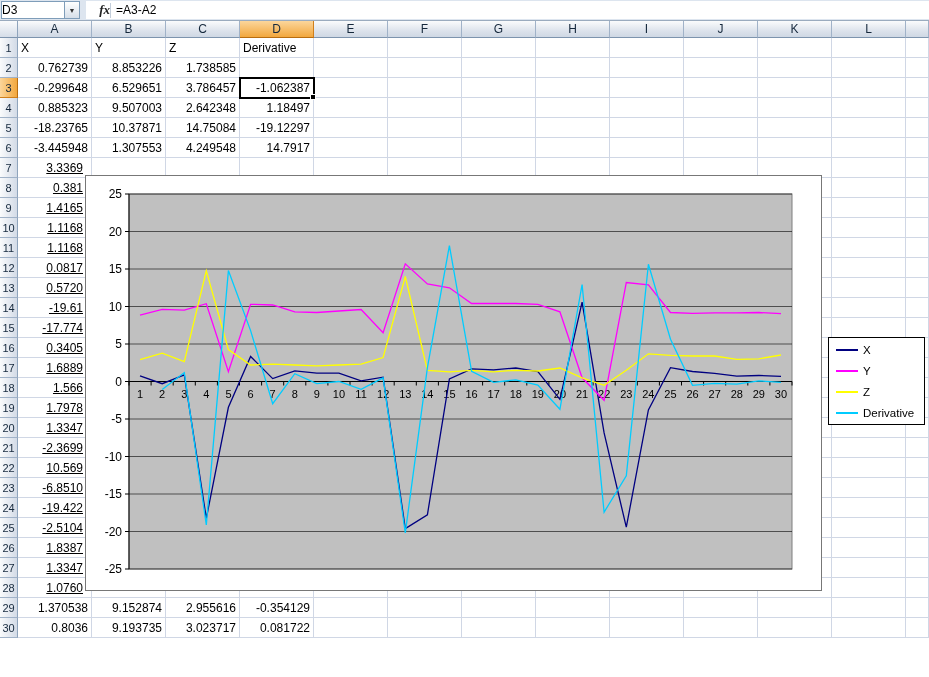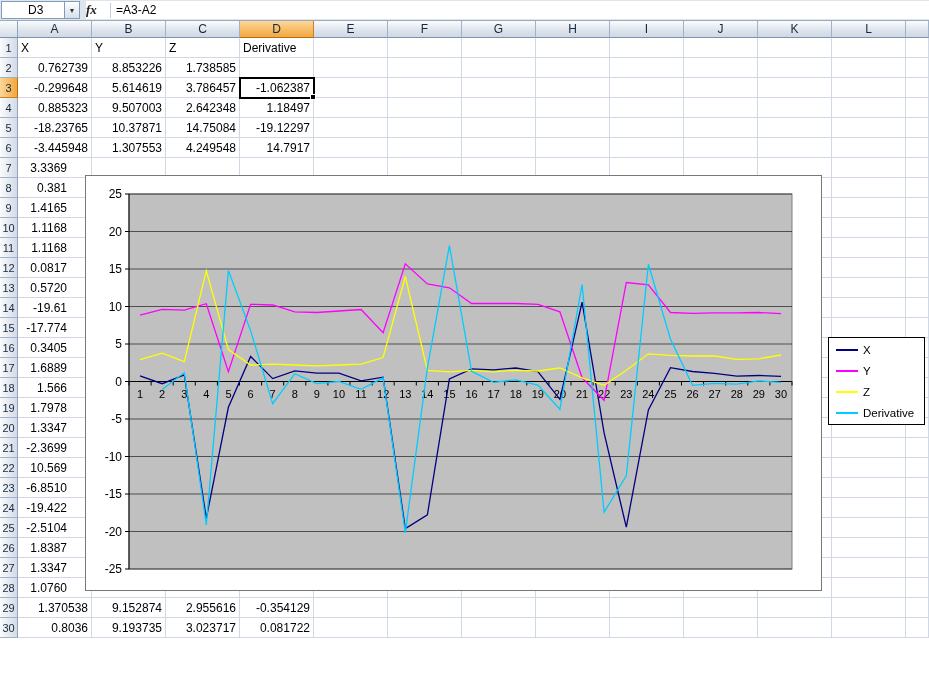--- a/index.html
+++ b/index.html
@@ -13,34 +13,33 @@
   }
   
   .formula-bar {
     position: absolute; top: 0; left: 0; right: 0; height: 21px;
     background: #dde5ef; border-bottom: 1px solid #9aabbe;
     display: flex; align-items: stretch;
   }
   .name-box {
     width: 64px; margin: 1px 0 1px 1px; background: #fff;
     border: 1px solid #7f9db9; display: flex; align-items: center;
-    padding-left: 26px;
   }
   .name-drop {
     width: 15px; margin: 1px 0; background: linear-gradient(#ffffff,#d7dfe9);
     border: 1px solid #7f9db9; border-left: none;
     display: flex; align-items: center; justify-content: center;
   }
   .name-drop .chev { font-size: 7px; color: #333; line-height: 1; }
   .fb-white {
     flex: 1; margin: 1px 0; background: #fff; border-left: 6px solid #dde5ef;
     display: flex; align-items: center;
   }
   .fx-btn {
-    width: 24px; text-align: left;
+    width: 24px; text-align: right;
     font-family: "Liberation Serif", serif; font-style: italic; font-weight: bold;
     font-size: 13px; color: #222; cursor: default;
   }
   .fb-sep { width: 1px; height: 15px; background: #c3cedb; margin-right: 5px; }
   .formula-text { flex: 1; white-space: nowrap; }
   
   #sheet {
     position: absolute; top: 21px; left: 0; width: 929px; height: 656px;
     overflow: hidden; background: #fff; z-index: 1;
   }
@@ -75,21 +74,21 @@
     border-bottom: 1px solid #cf7f1c; border-right: 1px solid #b86d10;
   }
   .cell {
     width: 74px; flex: 0 0 74px;
     border-right: 1px solid #d0d7e5; border-bottom: 1px solid #d0d7e5;
     display: flex; align-items: center; padding: 0 3px;
     white-space: nowrap; overflow: hidden;
   }
   .cell.ar { justify-content: flex-end; }
   .cell.al { justify-content: flex-start; }
-  .cell.cut { padding-right: 24px; }
+  .cell.cut { padding-right: 8px; text-decoration: underline; }
   .sel-box {
     position: absolute; width: 76px; height: 22px;
     border: 2px solid #000; z-index: 4; pointer-events: none;
   }
   .sel-box::after {
     content: ''; position: absolute; right: -3px; bottom: -3px;
     width: 4px; height: 4px; background: #000; border: 1px solid #fff;
   }
   
   #chart {
@@ -172,21 +171,21 @@
       <div class="cell"></div>
       <div class="cell"></div>
       <div class="cell"></div>
       <div class="cell"></div>
       <div class="cell"></div>
       <div class="cell fill"></div>
     </div>
     <div class="sheet-row">
       <div class="row-hdr sel">3</div>
       <div class="cell ar">-0.299648</div>
-      <div class="cell ar">5.614619</div>
+      <div class="cell ar">6.529651</div>
       <div class="cell ar">3.786457</div>
       <div class="cell ar">-1.062387</div>
       <div class="cell"></div>
       <div class="cell"></div>
       <div class="cell"></div>
       <div class="cell"></div>
       <div class="cell"></div>
       <div class="cell"></div>
       <div class="cell"></div>
       <div class="cell"></div>

